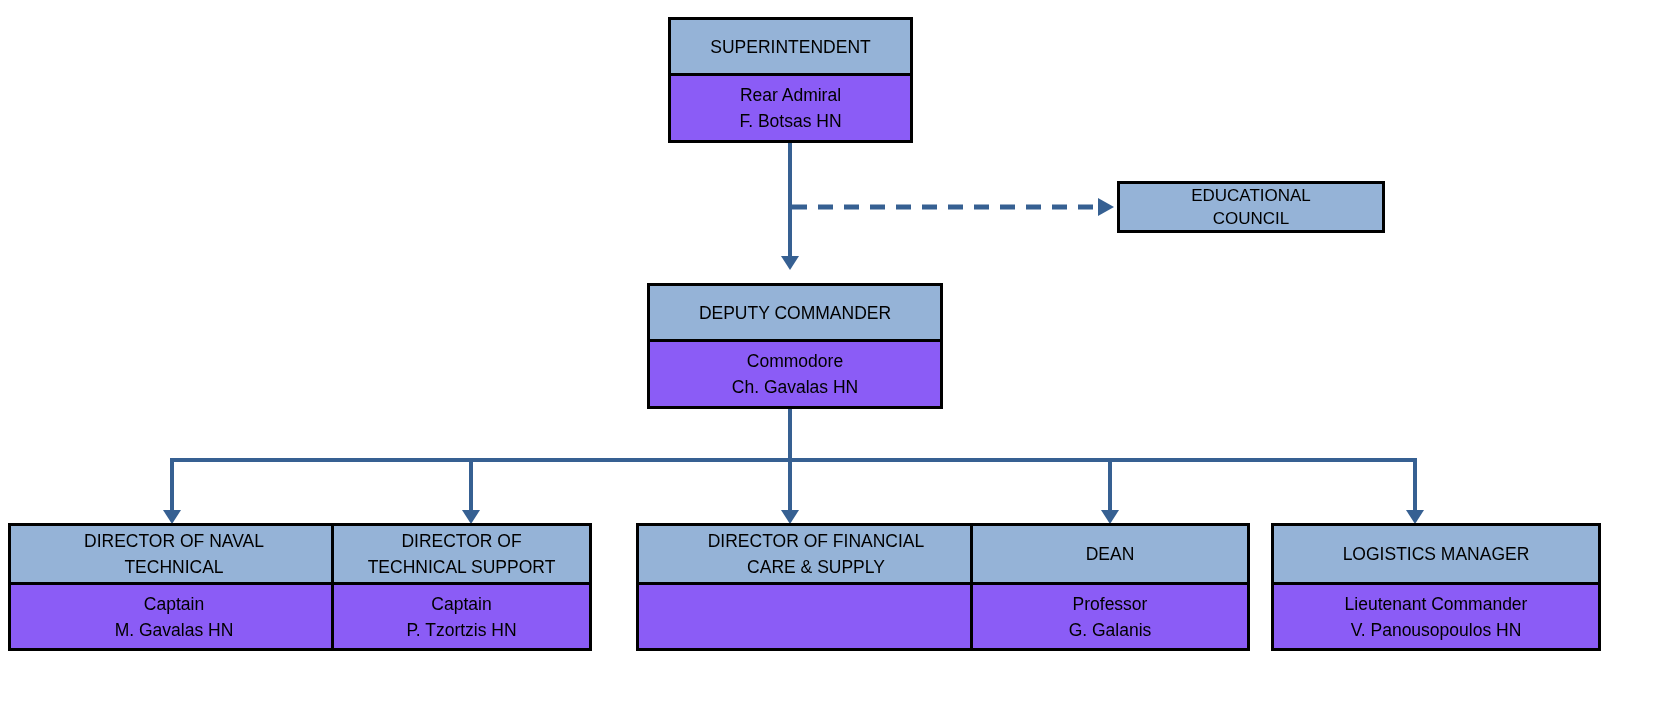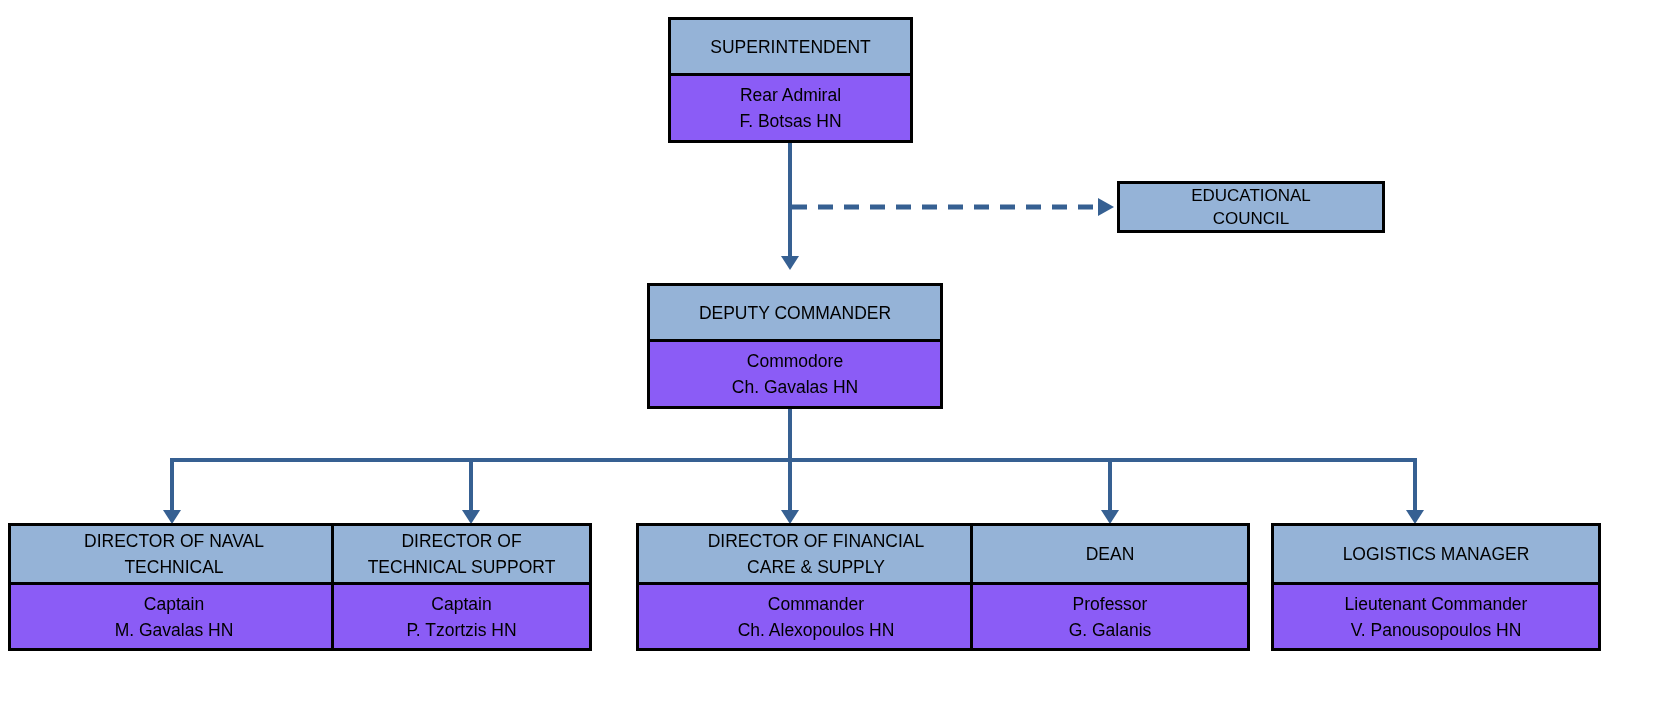--- a/index.html
+++ b/index.html
@@ -159,24 +159,20 @@
       <span class="line">Captain</span>
       <span class="line">P. Tzortzis HN</span>
     </div>
   </div>
 
   <div class="org-box rowbox n-b3">
     <div class="hdr">
       <span class="line">DIRECTOR OF FINANCIAL</span>
       <span class="line">CARE &amp; SUPPLY</span>
     </div>
-    <div class="body">
-      <span class="line">Commander</span>
-      <span class="line">Ch. Alexopoulos HN</span>
-    </div>
   </div>
 
   <div class="org-box rowbox n-b4">
     <div class="hdr">
       <span class="line">DEAN</span>
     </div>
     <div class="body">
       <span class="line">Professor</span>
       <span class="line">G. Galanis</span>
     </div>

